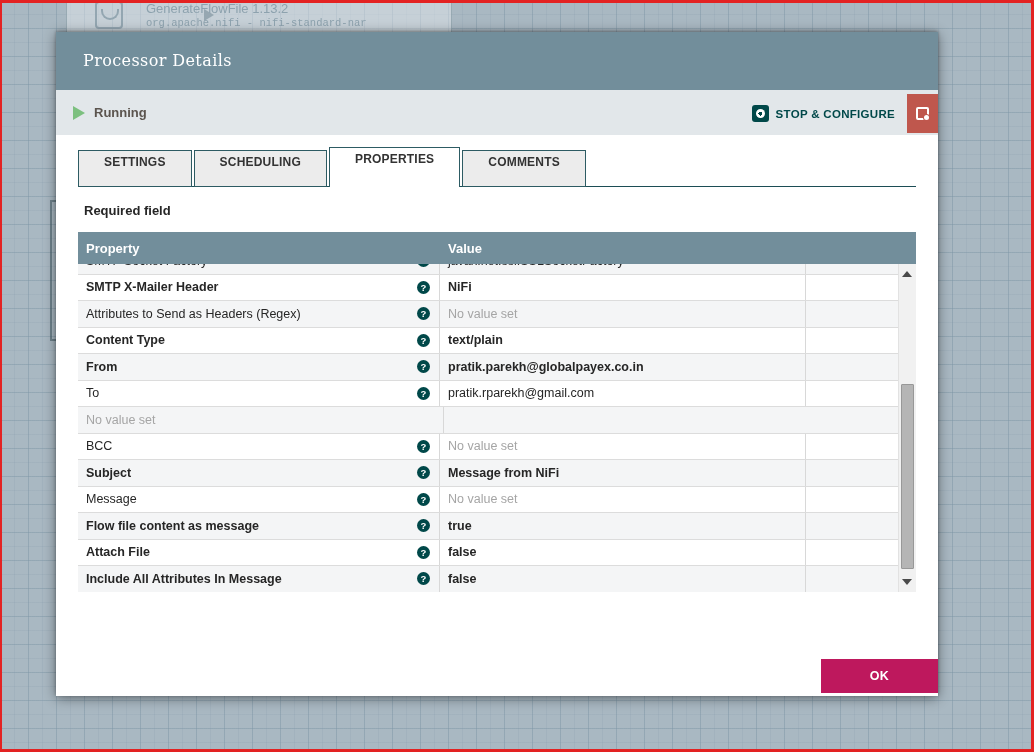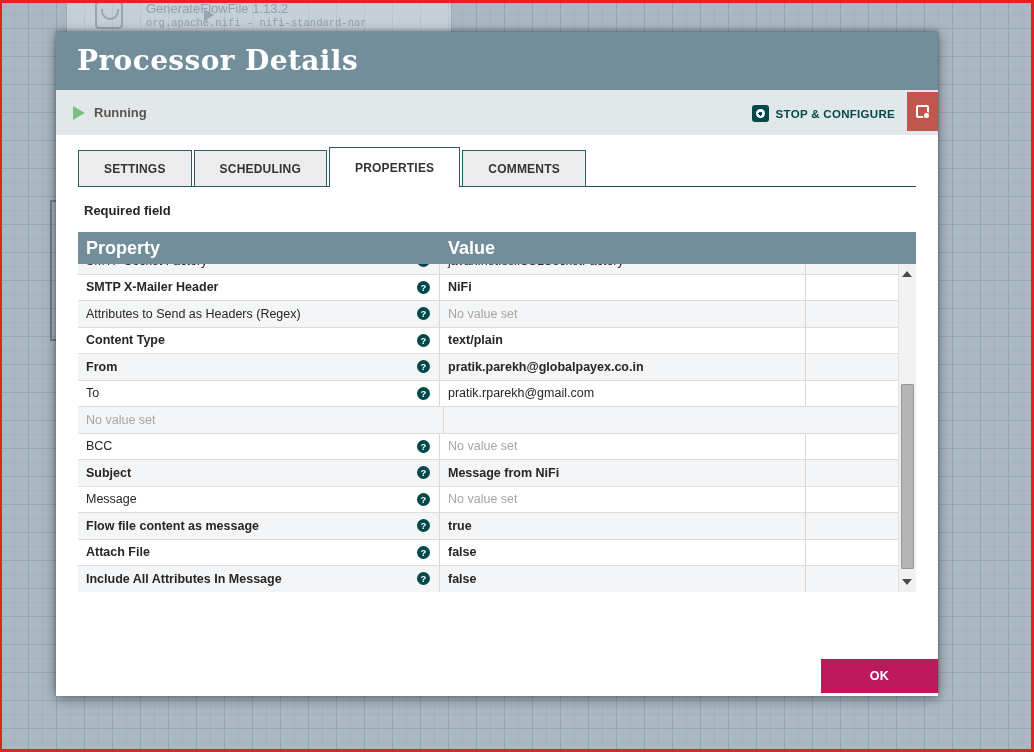--- a/index.html
+++ b/index.html
@@ -32,56 +32,56 @@
   .gp-text { position:absolute; left:79px; top:0; width:300px; }
   .gp-title { font-size:13px; color:#8da2ae; line-height:16px; margin-top:1px; }
   .gp-sub { font-size:10.5px; color:#8da2ae; line-height:13px;font-family:Liberation Mono, monospace; }
   .ghost-box { position:absolute; left:50px; top:200px; width:140px; height:141px;
     border:2px solid rgba(62,85,96,.55); z-index:1; }
 
   
   .dialog { position:absolute; left:56px; top:32px; width:882px; height:664px;
     background:#fff; z-index:10; box-shadow:0 2px 12px rgba(0,0,0,.45), 0 -1px 3px rgba(0,0,0,.3); }
   .dlg-header { height:58px; background:#728e9b; }
-  .dlg-header h1 { font-family:"DejaVu Serif", serif; font-size:28px; font-weight:bold;
-    color:#fff; line-height:58px; padding-left:21px; letter-spacing:.4px; }
+  .dlg-header h1 { font-family:"DejaVu Serif", serif; font-size:16px; font-weight:normal;
+    color:#fff; line-height:58px; padding-left:27px; letter-spacing:.4px; }
 
   .status-bar { position:relative; height:45px; background:#e2e7ea;
     display:flex; align-items:center; padding-left:17px; }
   .play-tri { width:0; height:0; border-left:12px solid #7cc07f;
     border-top:7px solid transparent; border-bottom:7px solid transparent; margin-right:9px; }
   .status-label { font-size:13px; font-weight:bold; color:#5b544e; }
-  .sb-right { position:absolute; right:0; top:2px; bottom:0; display:flex; }
+  .sb-right { position:absolute; right:0; top:2px; bottom:0; display:flex; align-items:center; }
   .stop-config { display:flex; align-items:center; gap:7px; background:none; border:none;
     color:#004849; font-family:inherit; font-weight:bold; font-size:11.5px; letter-spacing:.3px;
     margin-right:12px; cursor:pointer; }
   .sc-icon { display:inline-block; width:17px; height:17px; background:#004849; border-radius:3px;
     position:relative; }
   .sc-icon::after { content:''; position:absolute; left:4px; top:4px; width:9px; height:9px;
     border-radius:50%; background:radial-gradient(circle, #004849 0 2px, #fff 2px); }
   .note-btn { width:31px; height:39px; background:#bf574d; border:none; cursor:pointer;
     display:flex; align-items:center; justify-content:center; }
   .note-icon { width:13px; height:13px; border:2px solid #fff; border-radius:2px; position:relative; }
   .note-icon::after { content:''; position:absolute; right:-2px; bottom:-2px; width:5px; height:5px;
     background:#fff; border-radius:50%; box-shadow:0 0 0 1px #bf574d; }
 
   .tabs { position:relative; margin:12px 0 0 22px; width:838px; height:40px;
     display:flex; align-items:flex-end; gap:2px; }
   .tabs::after { content:''; position:absolute; left:0; right:0; bottom:0; height:1px; background:#1c4d55; }
   .tab { position:relative; z-index:1; height:37px; padding:4px 25px; min-width:102px;
-    display:flex; align-items:center; justify-content:center;
+    display:flex; align-items:flex-start; justify-content:center;
     background:#ececec; border:1px solid #2d5b63; font-family:inherit;
     font-size:12px; font-weight:bold; color:#333; letter-spacing:.2px; cursor:pointer; }
   .tab.active { z-index:2; height:40px; background:#fff; border-bottom:none; }
 
   .required { margin:16px 0 0 28px; font-size:13px; font-weight:bold; color:#262626; }
 
   .ptable { position:relative; margin:14px 0 0 22px; width:838px; }
   .thead { height:32px; background:#728e9b; display:flex; align-items:center;
-    color:#fff; font-weight:bold; font-size:18px; }
+    color:#fff; font-weight:bold; font-size:13px; }
   .th-prop { width:362px; padding-left:8px; }
   .th-val { padding-left:8px; }
   .tbody { position:relative; height:328px; overflow:hidden; }
   .trow { display:flex; height:26.5px; background:#fff; border-bottom:1px solid #dcdcdc; }
   .tbody > .trow:nth-child(odd) { background:#f4f5f6; }
   .trow.clipped { margin-top:-16px; }
   .td { display:flex; align-items:center; font-size:12.5px; color:#262626; }
   .td-prop { width:362px; padding:0 32px 0 8px; border-right:1px solid #d8d8d8; position:relative; }
   .td-val { width:366px; padding-left:8px; border-right:1px solid #d8d8d8; }
   .td-extra { flex:1; }

